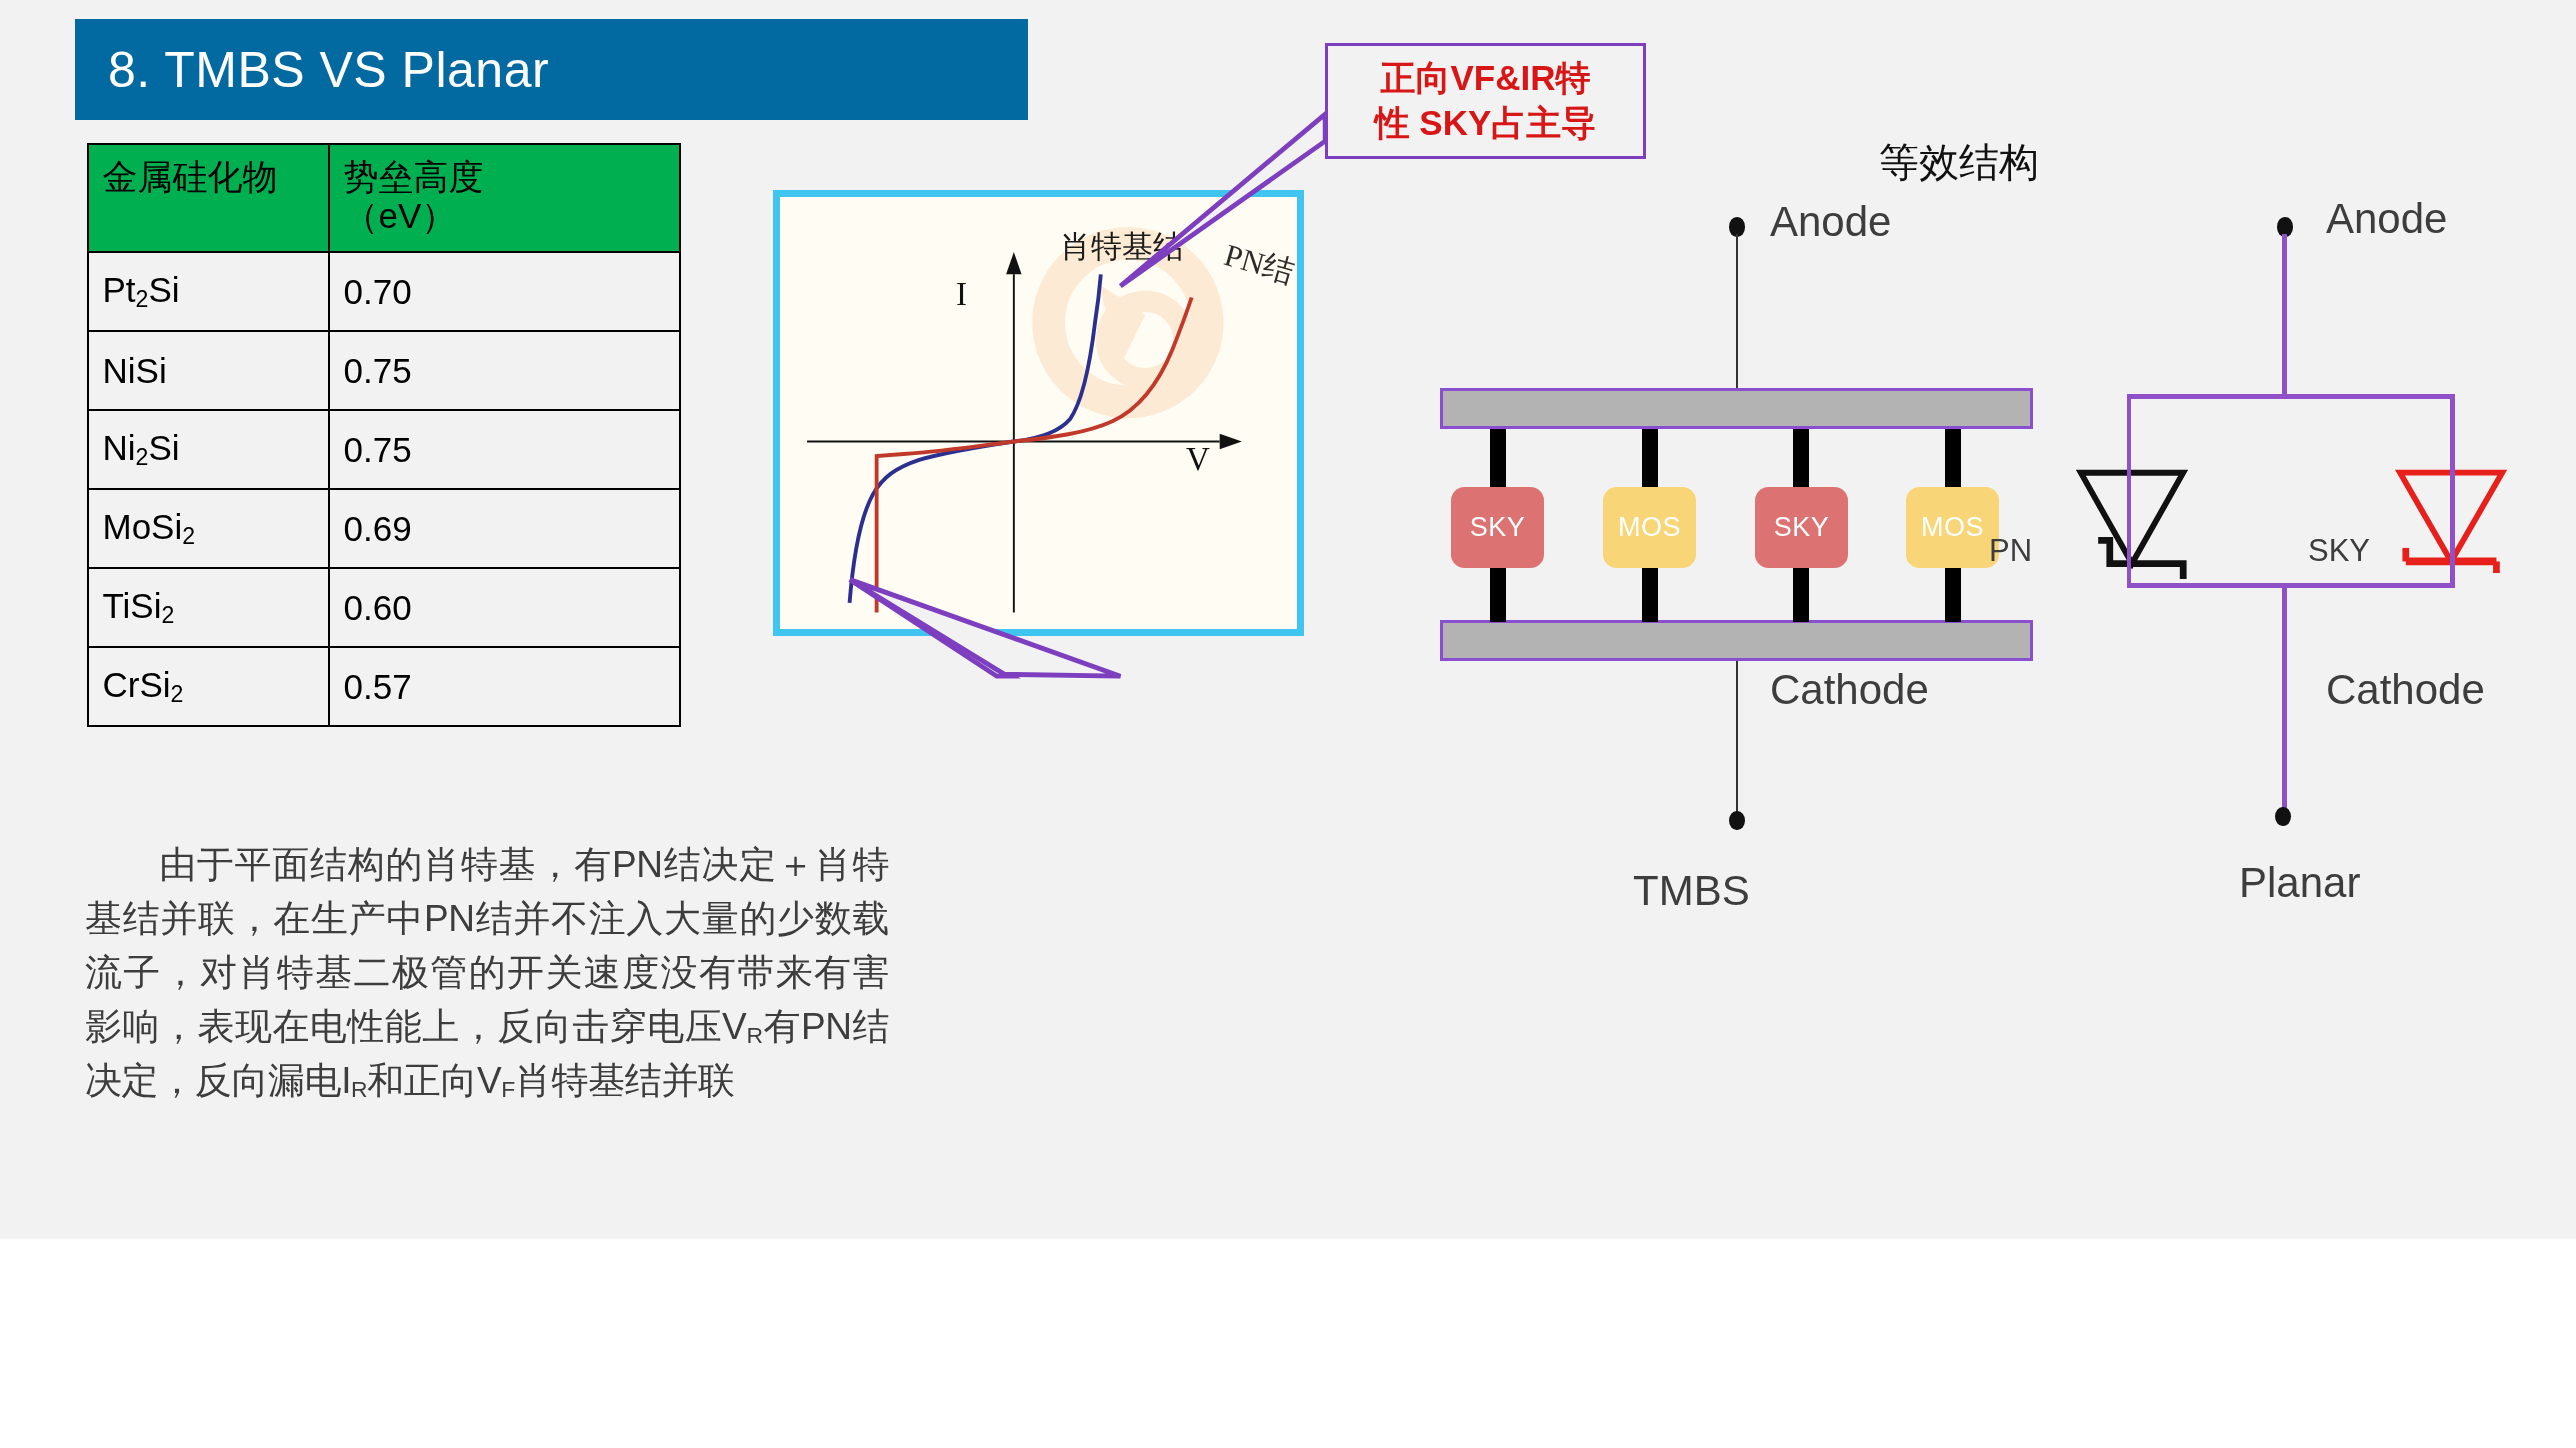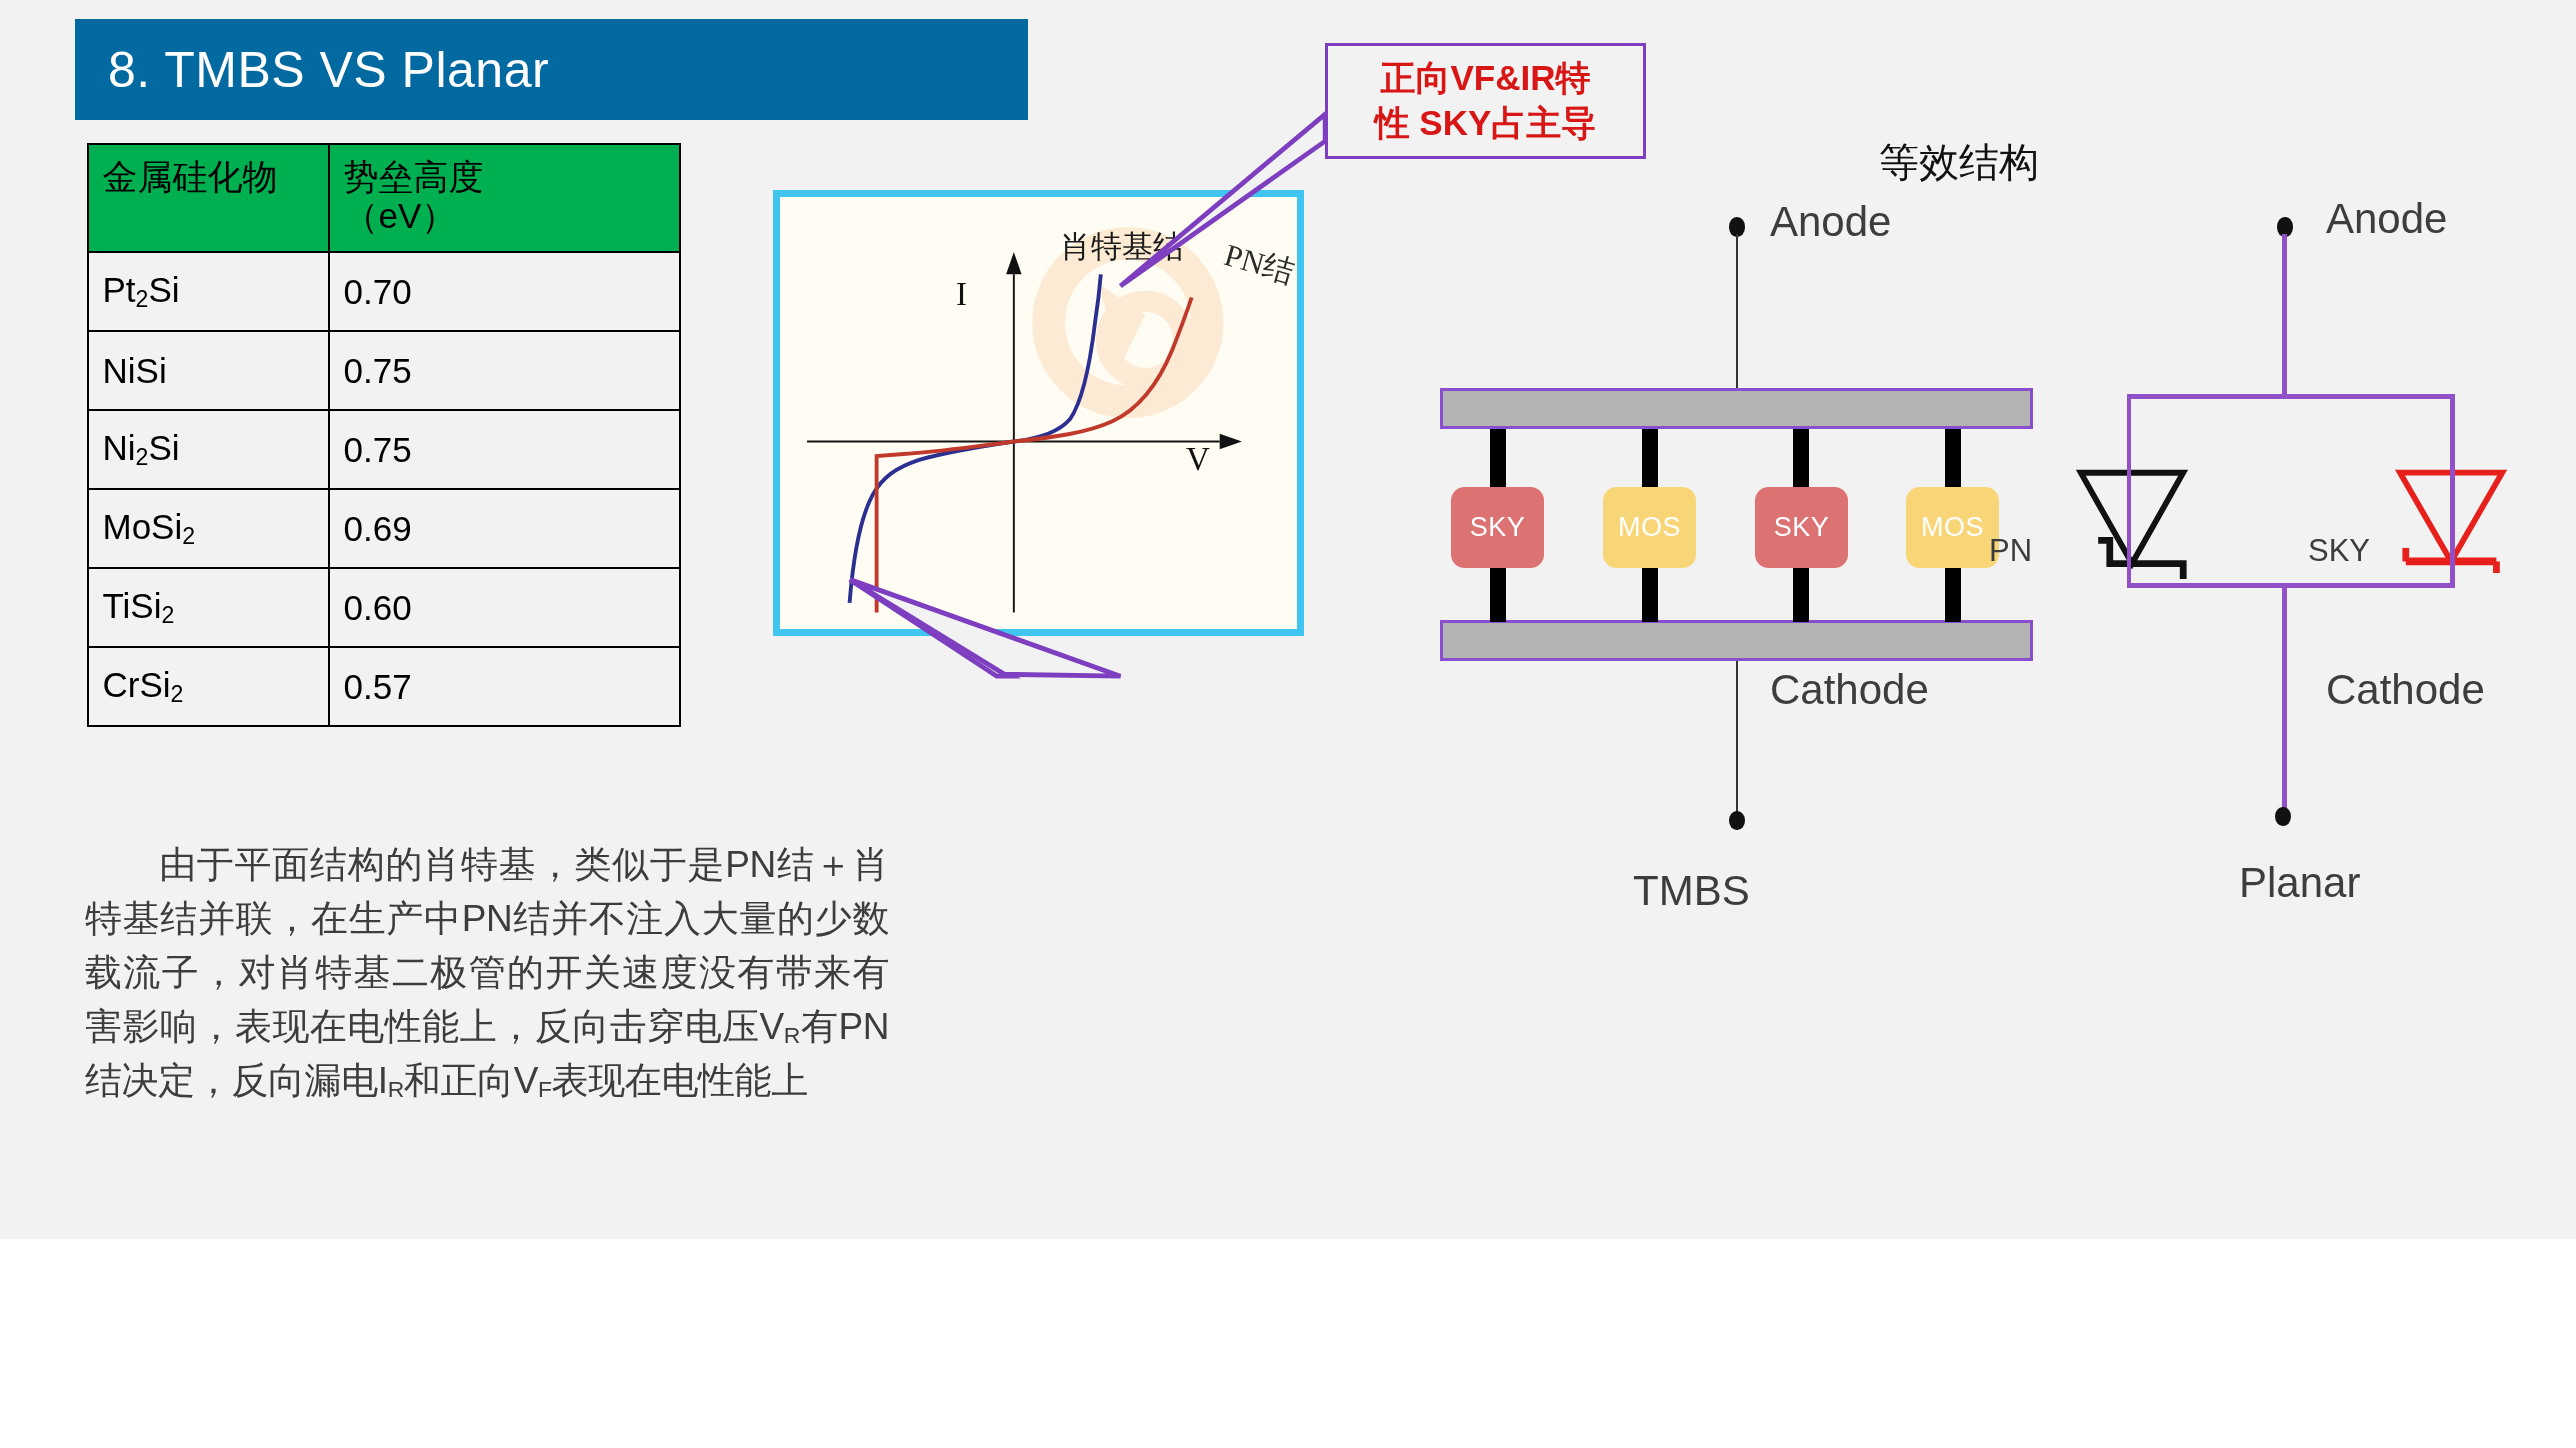--- a/index.html
+++ b/index.html
@@ -188,21 +188,21 @@
         <td>TiSi<span class="sub">2</span></td>
         <td>0.60</td>
       </tr>
       <tr>
         <td>CrSi<span class="sub">2</span></td>
         <td>0.57</td>
       </tr>
     </tbody>
   </table>
 
-  <div id="body-para"><span class="ind"></span><span>由于平面结构的肖特基，类似于是PN结＋肖特基结并联，在生产中PN结并不注入大量的少数载流子，对肖特基二极管的开关速度没有带来有害影响，表现在电性能上，反向击穿电压V</span><span class="subsm">R</span><span>有PN结决定，反向漏电I</span><span class="subsm">R</span><span>和正向V</span><span class="subsm">F</span><span>表现在电性能上</span></div>
+  <div id="body-para"><span class="ind"></span><span>由于平面结构的肖特基，有PN结决定＋肖特基结并联，在生产中PN结并不注入大量的少数载流子，对肖特基二极管的开关速度没有带来有害影响，表现在电性能上，反向击穿电压V</span><span class="subsm">R</span><span>有PN结决定，反向漏电I</span><span class="subsm">R</span><span>和正向V</span><span class="subsm">F</span><span>肖特基结并联</span></div>
 
   <div id="iv-panel">
     <svg id="iv-svg" width="516" height="431" viewBox="0 0 534 446">
 
       <g opacity="0.45">
         <circle cx="360" cy="130" r="82" fill="none" stroke="#fad4b0" stroke-width="34"></circle>
         <circle cx="378" cy="148" r="40" fill="none" stroke="#fad4b0" stroke-width="22"></circle>
         <path d="M330 90 L378 122 L352 175 Z" fill="#fad4b0"></path>
       </g>
 

